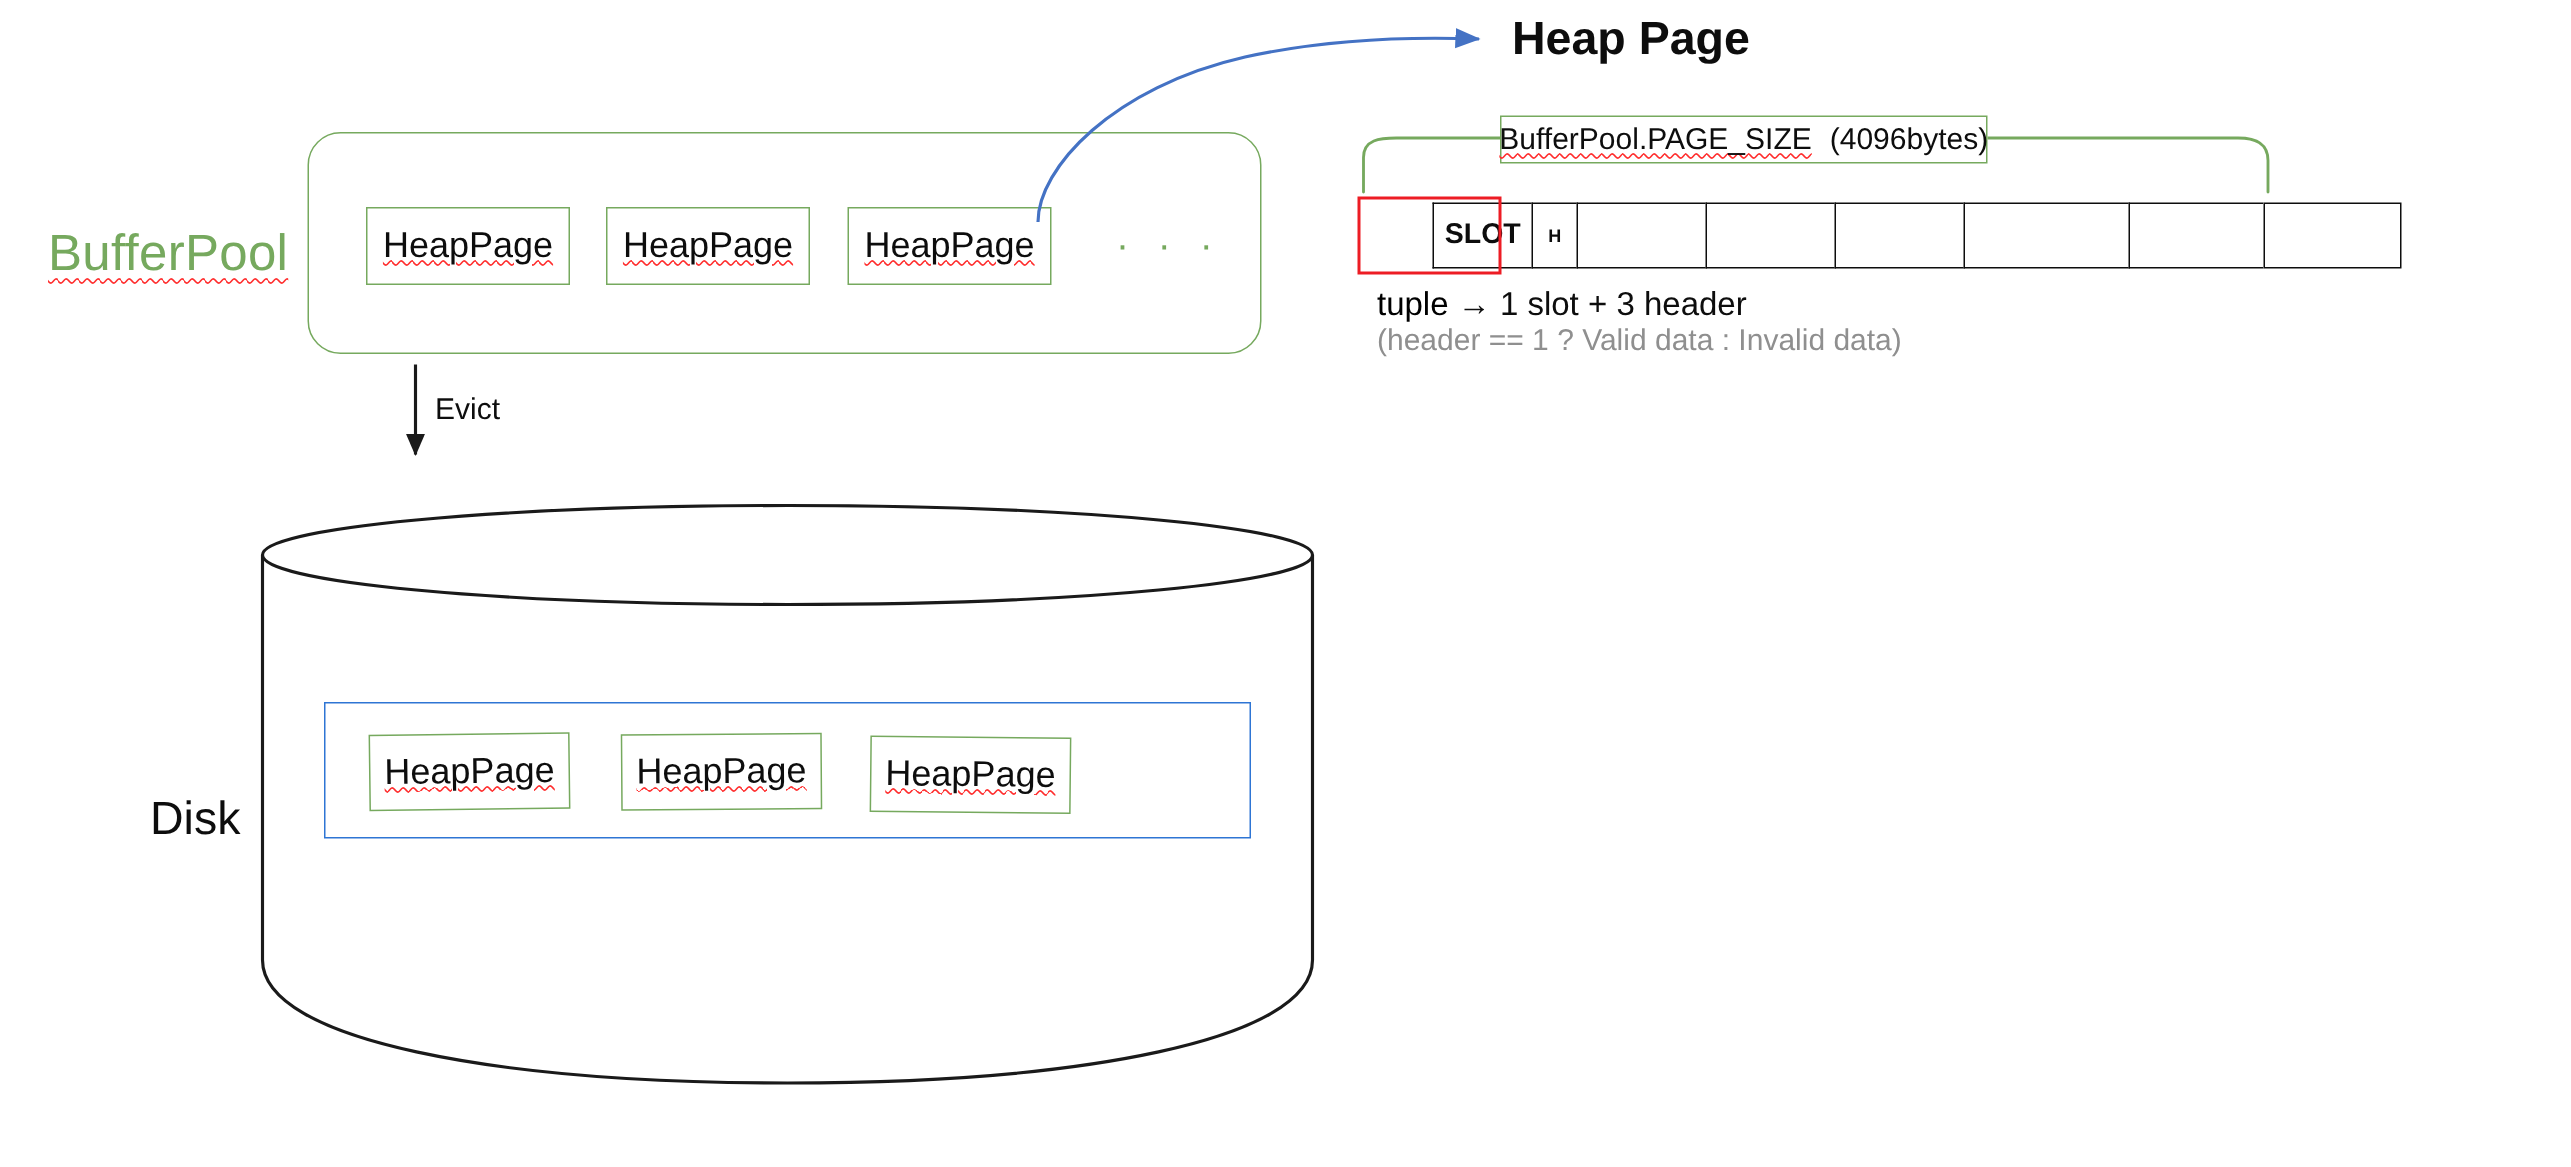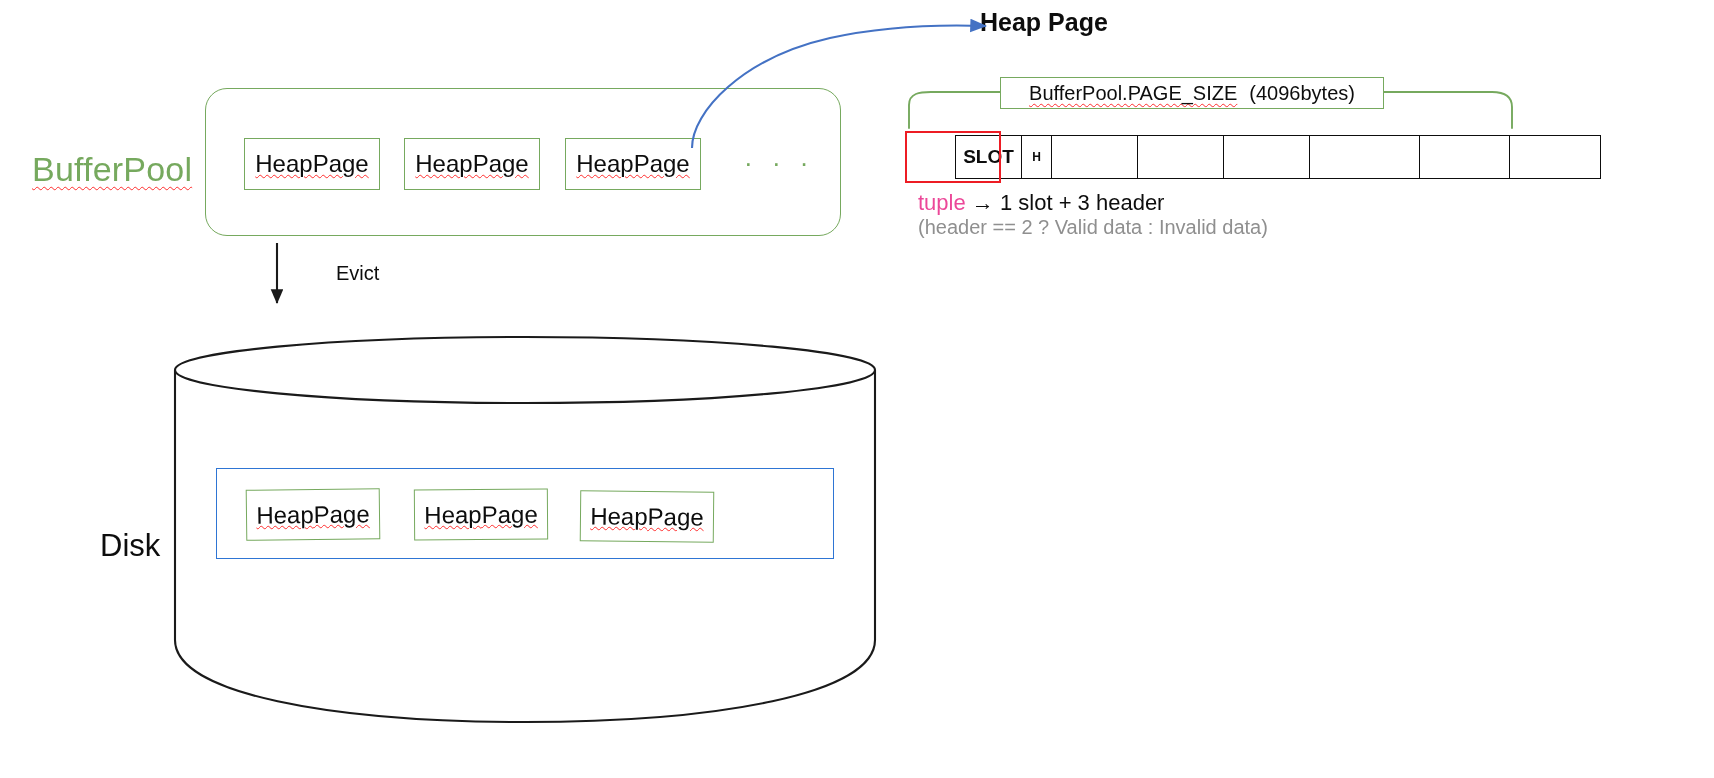--- a/index.html
+++ b/index.html
@@ -38,32 +38,31 @@
     left: 100px; top: 528px;
     font-size: 31px;
     color: #0d0d0d;
     white-space: nowrap;
   }
   .lbl-evict {
     left: 290px; top: 262px;
     font-size: 20px;
     color: #0d0d0d;
     white-space: nowrap;
-    margin-left: 46px;
   }
   .lbl-heappage-title {
-    left: 980px; top: 8px;
-    font-size: 25px;
+    left: 1008px; top: 8px;
+    font-size: 31px;
     font-weight: bold;
     color: #0d0d0d;
     white-space: nowrap;
   }
   .lbl-pagesize-box {
     left: 1000px; top: 77px;
-    width: 384px; height: 32px;
+    width: 325px; height: 32px;
     border: 1.6px solid #76A95E;
     background: #ffffff;
     box-sizing: border-box;
     display: flex;
     align-items: center;
     justify-content: center;
     z-index: 4;
   }
   .lbl-pagesize-text {
     font-size: 20px;
@@ -74,21 +73,21 @@
     text-decoration: underline wavy #ff2d2d 1.1px;
     text-underline-offset: 3px;
   }
   .lbl-pagesize-text .paren { margin-left: 12px; }
 
   .lbl-tuple {
     left: 918px; top: 190px;
     font-size: 22px;
     white-space: nowrap;
   }
-  .lbl-tuple .red { color: #ec4899; text-align: center; }
+  .lbl-tuple .red { color: #000000; text-align: center; }
   .lbl-note {
     left: 918px; top: 216px;
     font-size: 20px;
     color: #8f8f8f;
     white-space: nowrap;
   }
 
   .lbl-heapfile {
     left: 424px; top: 597px;
     font-size: 26px;
@@ -294,15 +293,15 @@
       <div class="slot-cell" style="width: 110px;"></div>
       <div class="slot-cell" style="width: 90px;"></div>
       <div class="slot-cell last" style="width: 92px;"></div>
     </div>
   <div class="abs slot-highlight"></div>
 
   <div class="abs lbl-tuple">
     <span class="red">tuple</span><span> → 1 slot + 3 header</span>
   </div>
 
-  <div class="abs lbl-note">(header == 2 ? Valid data : Invalid data)</div>
+  <div class="abs lbl-note">(header == 1 ? Valid data : Invalid data)</div>
 
 </div>
 
 </body></html>

